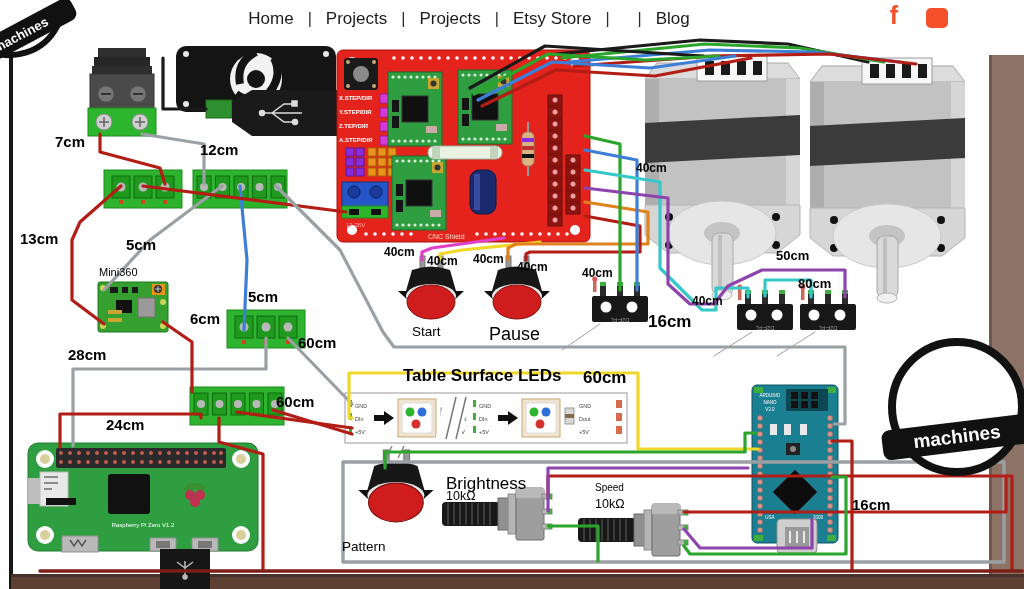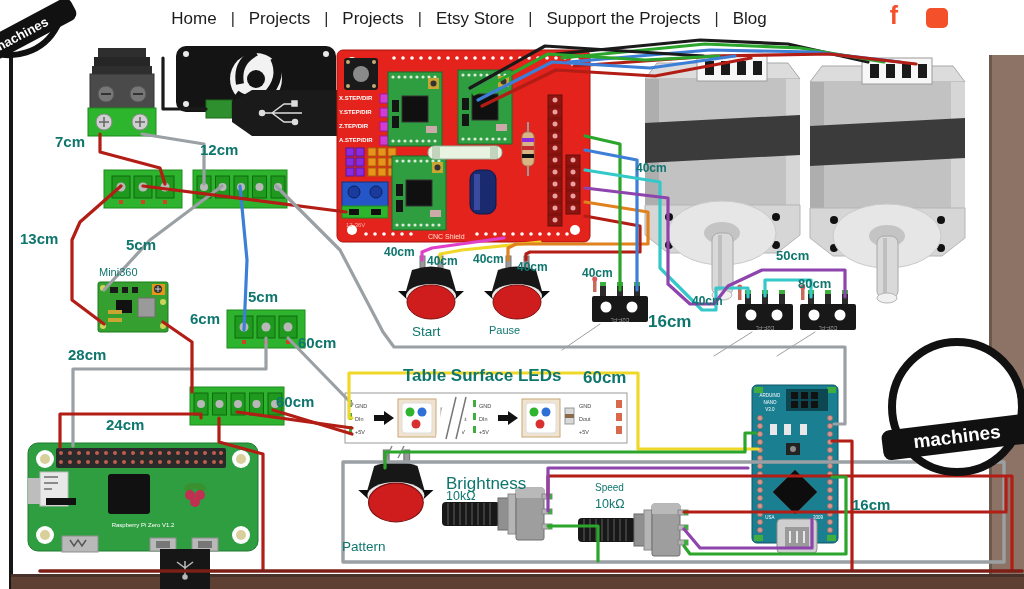--- a/index.html
+++ b/index.html
@@ -6,21 +6,21 @@
   body{width:1024px;height:589px;overflow:hidden;position:relative;background:#fff;
        font-family:"Liberation Sans","DejaVu Sans",sans-serif;}
   .nav{position:absolute;left:0;top:0;width:938px;height:38px;background:#fff;z-index:30;
        display:flex;align-items:center;justify-content:center;}
   .nav-item{font-size:17px;color:#1c1c1c;text-decoration:none;cursor:pointer;}
   .sep{color:#2a2a2a;margin:0 14px;font-size:16px;font-weight:300;}
   .fb{position:absolute;right:40px;top:1px;color:#f4502a;font-weight:800;font-size:25px;cursor:pointer;}
   .icon-partial{position:absolute;right:-10px;top:8px;width:22px;height:20px;background:#f4502a;border-radius:5px;cursor:pointer;}
   #stage{position:absolute;left:0;top:0;width:1024px;height:589px;}
   #labels-layer{position:absolute;left:0;top:0;width:1024px;height:589px;z-index:20;pointer-events:none;}
-  .dlabel{position:absolute;font-weight:700;font-size:15px;color:#0f766e;white-space:nowrap;}
+  .dlabel{position:absolute;font-weight:700;font-size:15px;color:#000000;white-space:nowrap;}
   
   .logo-tl{position:absolute;left:-46px;top:-54px;width:100px;height:100px;background:#fff;border:6px solid #111;
            border-radius:50%;transform:rotate(-18deg);z-index:31;}
   .logo-tl .ribbon{position:absolute;bottom:4px;left:-10px;right:-10px;height:24px;background:#111;border-radius:8px;
            transform:rotate(-10deg);color:#fff;font-weight:800;font-size:13px;display:flex;align-items:center;justify-content:center;}
   .logo-br{position:absolute;left:888px;top:338px;width:122px;height:122px;background:#fff;border:8px solid #111;
            border-radius:50%;z-index:5;}
   .logo-br .diy{position:absolute;top:22px;width:100%;text-align:center;font-weight:900;font-size:31px;letter-spacing:1px;color:#fff;
       text-shadow:-2px -2px 0 #111,2px -2px 0 #111,-2px 2px 0 #111,2px 2px 0 #111,0 -2px 0 #111,0 2px 0 #111,-2px 0 0 #111,2px 0 0 #111;}
   .logo-br .ribbon{position:absolute;bottom:16px;left:-14px;width:150px;height:30px;background:#111;border-radius:8px;
@@ -33,21 +33,20 @@
 <div class="nav">
   <div style="display:flex;align-items:center;">
       <a class="nav-item">Home</a>
       <span class="sep">|</span>
       <a class="nav-item">Projects</a>
       <span class="sep">|</span>
       <a class="nav-item">Projects</a>
       <span class="sep">|</span>
       <a class="nav-item">Etsy Store</a>
       <span class="sep">|</span>
-      <a class="nav-item">Support the Projects</a>
       <span class="sep">|</span>
       <a class="nav-item">Blog</a>
     </div>
   <span class="fb">f</span>
   <span class="icon-partial"></span>
 </div>
 
 <div class="logo-tl">
   <div class="ribbon">machines</div>
 </div>
@@ -653,20 +652,20 @@
     <div class="dlabel" style="left: 517px; top: 260px; font-size: 12px;">40cm</div>
     <div class="dlabel" style="left: 582px; top: 266px; font-size: 12px;">40cm</div>
     <div class="dlabel" style="left: 636px; top: 161px; font-size: 12px;">40cm</div>
     <div class="dlabel" style="left: 692px; top: 294px; font-size: 12px;">40cm</div>
     <div class="dlabel" style="left: 776px; top: 248px; font-size: 13px;">50cm</div>
     <div class="dlabel" style="left: 798px; top: 276px; font-size: 13px;">80cm</div>
     <div class="dlabel" style="left: 648px; top: 312px; font-size: 17px;">16cm</div>
     <div class="dlabel" style="left: 583px; top: 368px; font-size: 17px;">60cm</div>
     <div class="dlabel" style="left: 852px; top: 496px;">16cm</div>
     <div class="dlabel" style="left: 412px; top: 324px; font-size: 13.5px; font-weight: 400;">Start</div>
-    <div class="dlabel" style="left: 489px; top: 324px; font-size: 11px; font-weight: 400;">Pause</div>
+    <div class="dlabel" style="left: 489px; top: 324px; font-size: 18px; font-weight: 400;">Pause</div>
     <div class="dlabel" style="left: 342px; top: 539px; font-size: 13.5px; font-weight: 400;">Pattern</div>
     <div class="dlabel" style="left: 403px; top: 366px; font-size: 17px; font-weight: 700;">Table Surface LEDs</div>
     <div class="dlabel" style="left: 446px; top: 474px; font-size: 17px; font-weight: 400;">Brightness</div>
     <div class="dlabel" style="left: 446px; top: 489px; font-size: 12.5px; font-weight: 400;">10kΩ</div>
     <div class="dlabel" style="left: 595px; top: 482px; font-size: 10px; font-weight: 400;">Speed</div>
     <div class="dlabel" style="left: 595px; top: 497px; font-size: 12.5px; font-weight: 400;">10kΩ</div>
   </div>
 
 </body></html>

